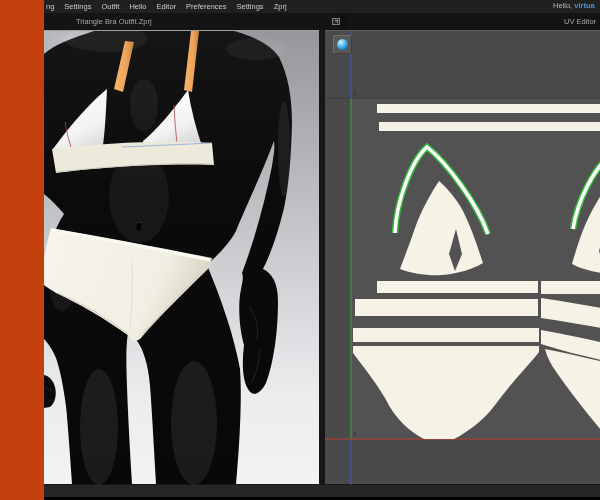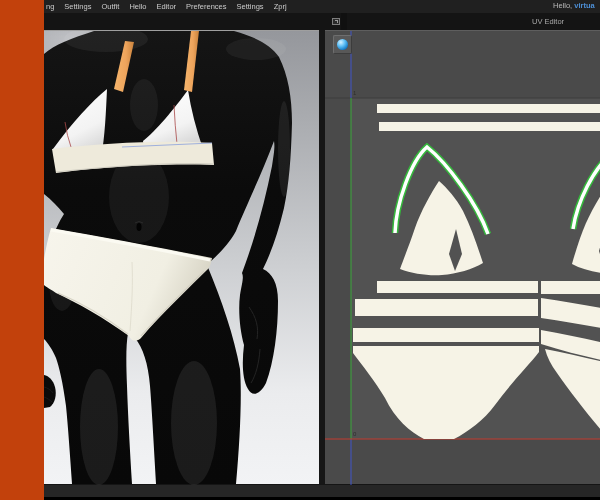--- a/index.html
+++ b/index.html
@@ -17,21 +17,21 @@
   .menubar .mitem{font-size:7.5px;color:#cbcbcb;padding:0 5px;white-space:nowrap;cursor:default;}
   .menubar .mitem:first-child{padding-left:2px;}
   .greeting{position:absolute;right:0;top:1px;width:47px;overflow:hidden;white-space:nowrap;font-size:7.5px;}
   .greeting .gpre{color:#b9b9b9;}
   .greeting .guser{color:var(--accent-blue-text,#4d8fd6);font-weight:bold;}
 
   
   .titlebars{position:relative;height:17px;background:#141414;}
   .ptitle{position:absolute;top:0;height:17px;font-size:7.5px;color:#a8a8a8;line-height:17px;white-space:nowrap;}
   .ptitle.left{left:32px;}
-  .ptitle.right{left:488px;}
+  .ptitle.right{left:520px;}
   .float-ico{position:absolute;top:5px;width:8px;height:7px;border:1px solid #7d7d7d;background:#2a2a2a;}
   .float-ico i{position:absolute;right:1px;top:1px;width:3px;height:3px;border-top:1px solid #9a9a9a;border-right:1px solid #9a9a9a;}
   .float-ico.fl{left:288px;}
   .float-ico.fr{left:595px;}
   .tseam{position:absolute;left:297px;top:0;width:6px;height:17px;background:#101010;}
 
   
   .content{position:relative;height:454px;display:flex;}
   .viewport3d{position:relative;width:297px;height:454px;border-top:1px solid #9f9f9f;
     background:
@@ -61,20 +61,21 @@
     <span class="mitem">Outfit</span>
     <span class="mitem">Hello</span>
     <span class="mitem">Editor</span>
     <span class="mitem">Preferences</span>
     <span class="mitem">Settings</span>
     <span class="mitem">Zprj</span>
     <span class="greeting"><span class="gpre">Hello, </span><span class="guser">virtua</span></span>
   </div>
 
   <div class="titlebars">
+    <span class="ptitle left">Triangle Bra Outfit.Zprj</span>
     <span class="ptitle right">UV Editor</span>
     <span class="float-ico fl">
         <i></i>
       </span>
     <span class="float-ico fr">
         <i></i>
       </span>
     <span class="tseam"></span>
   </div>
 

